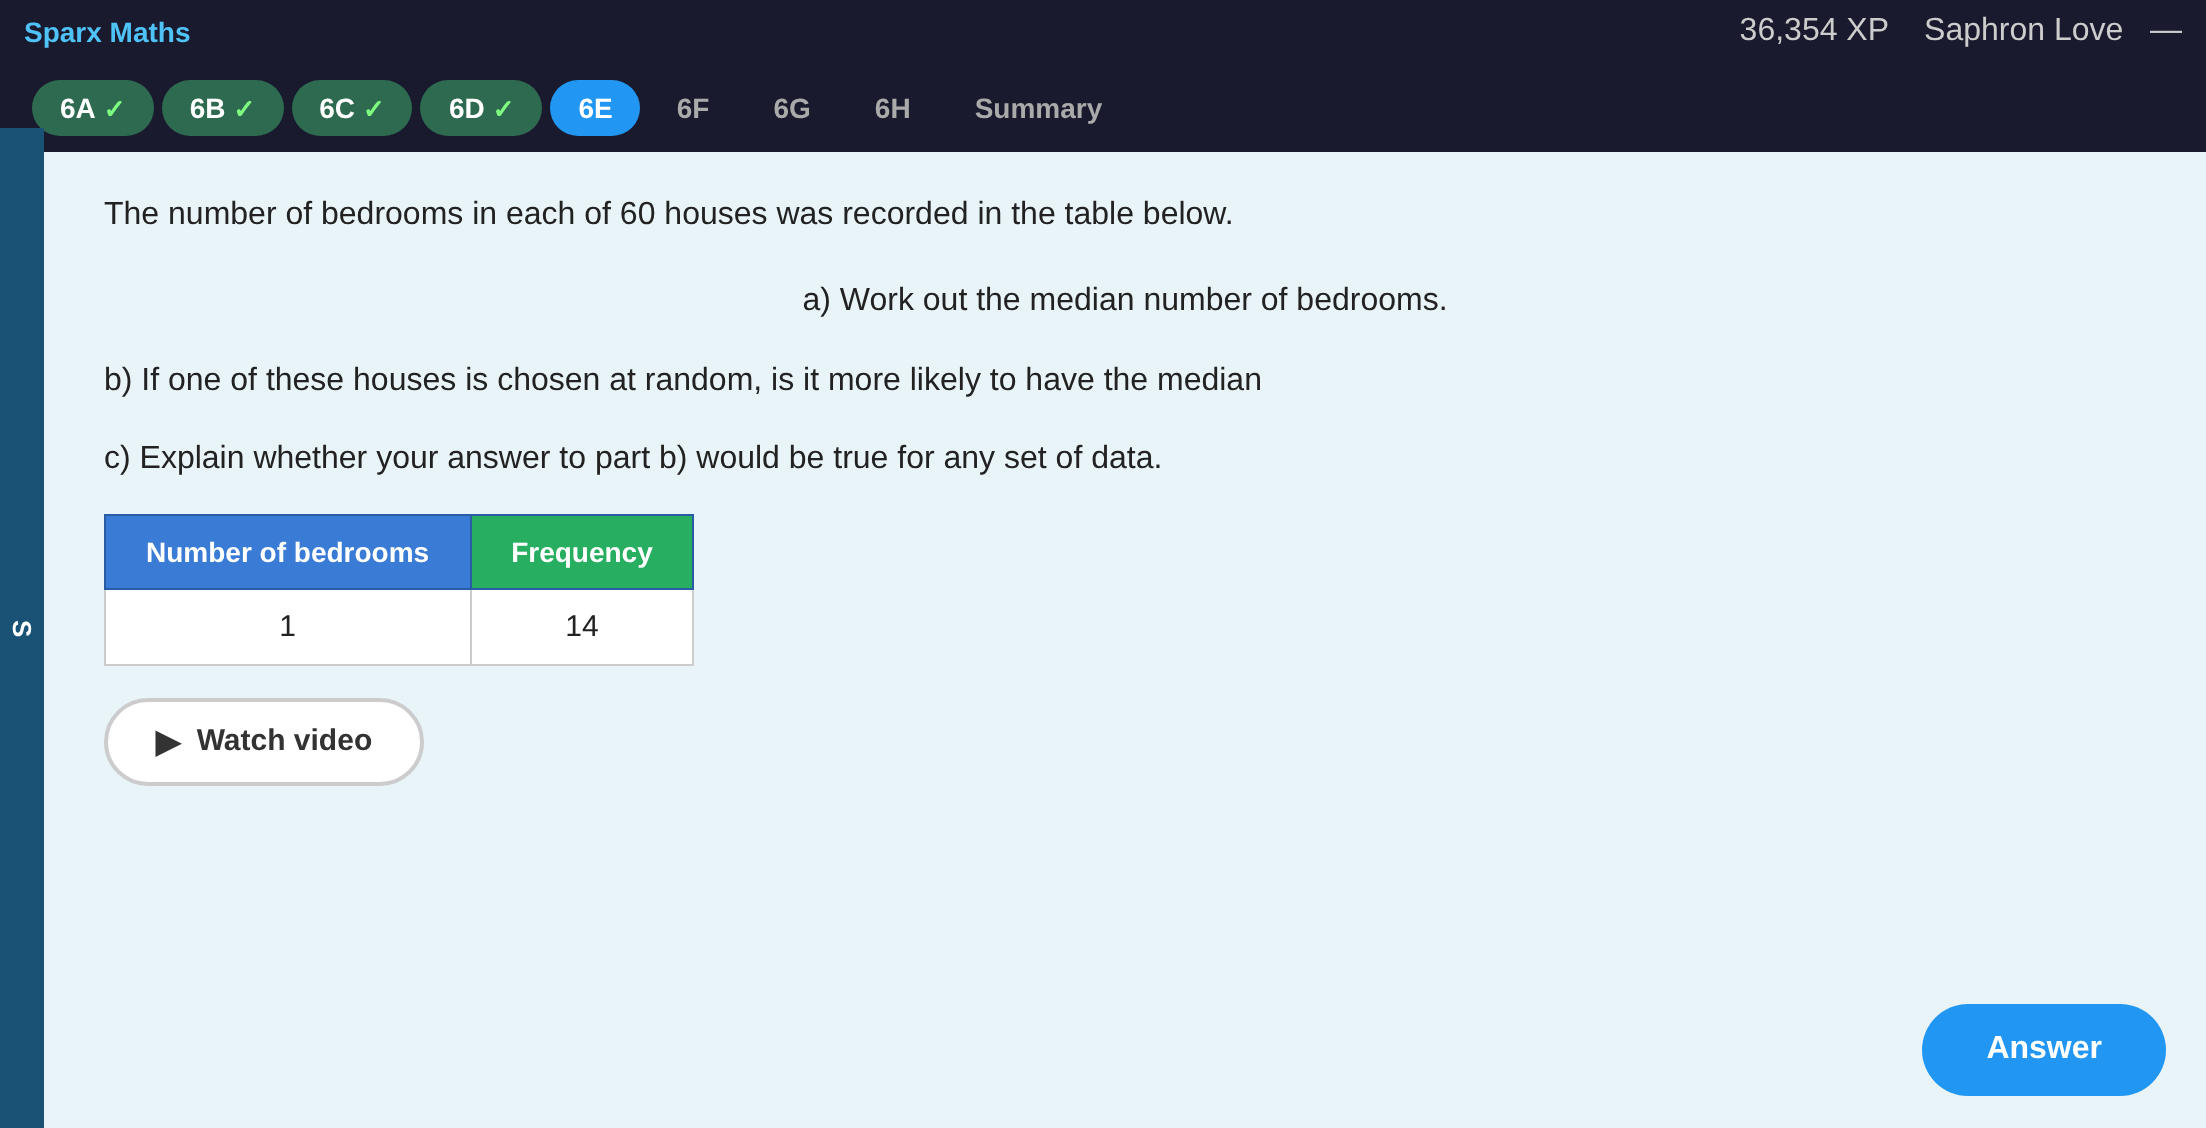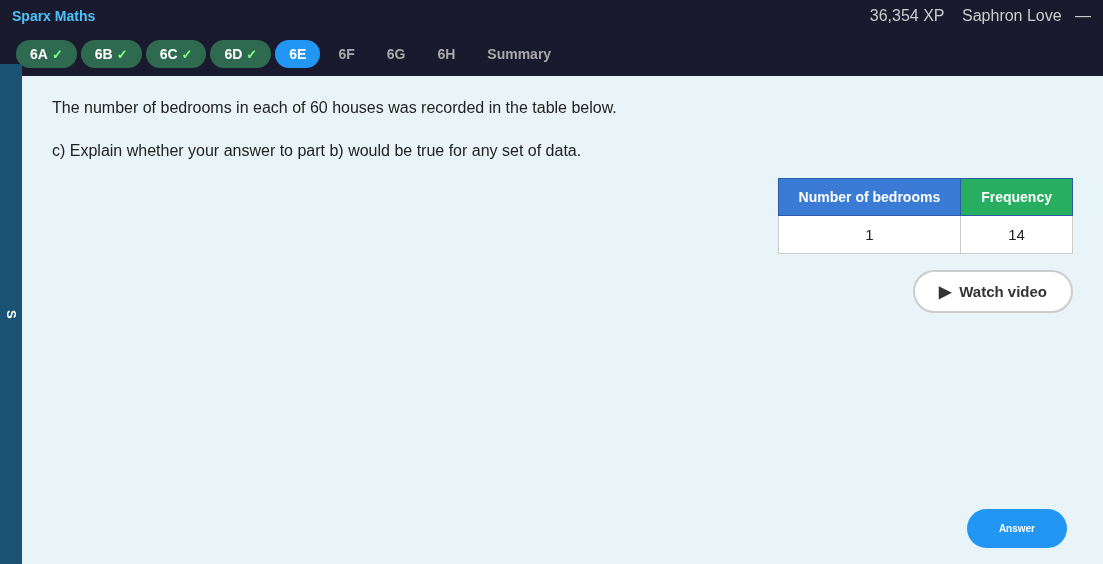--- a/index.html
+++ b/index.html
@@ -79,21 +79,21 @@
     }
 
     .question-part-center {
       text-align: center;
     }
 
     
     .table-section {
       display: flex;
       flex-direction: column;
-      align-items: flex-end;
+      align-items: flex-start;
       margin-top: 10px;
     }
 
     .data-table {
       border-collapse: collapse;
       min-width: 280px;
     }
     .data-table th {
       background: #3a7bd5;
       color: white;
@@ -132,27 +132,27 @@
     }
     .watch-video-btn .play-icon {
       color: #333;
       font-size: 16px;
     }
 
     
     .answer-btn {
       position: absolute;
       bottom: 16px;
-      right: 36px;
+      right: 20px;
       background: #2196f3;
       color: white;
       border: none;
       border-radius: 25px;
       padding: 14px 32px;
-      font-size: 10px;
+      font-size: 16px;
       font-weight: 700;
       cursor: pointer;
     }
 
     
     .left-indicator {
       position: absolute;
       left: 0;
       top: 64px;
       bottom: 0;
@@ -227,21 +227,23 @@
   </div>
 </div>
 
 <div class="left-indicator">
   <span>S</span>
 </div>
 
 <div class="content-wrapper">
   <p class="question-intro">The number of bedrooms in each of 60 houses was recorded in the table below.</p>
 
-
+  <p class="question-part question-part-center">a) Work out the median number of bedrooms.</p>
+
+  <p class="question-part">b) If one of these houses is chosen at random, is it more likely to have the median</p>
 
   <p class="question-part">c) Explain whether your answer to part b) would be true for any set of data.</p>
 
   <div class="table-section">
     <table class="data-table">
       <thead>
         <tr>
           <th>Number of bedrooms</th>
           <th class="header-green">Frequency</th>
         </tr>

